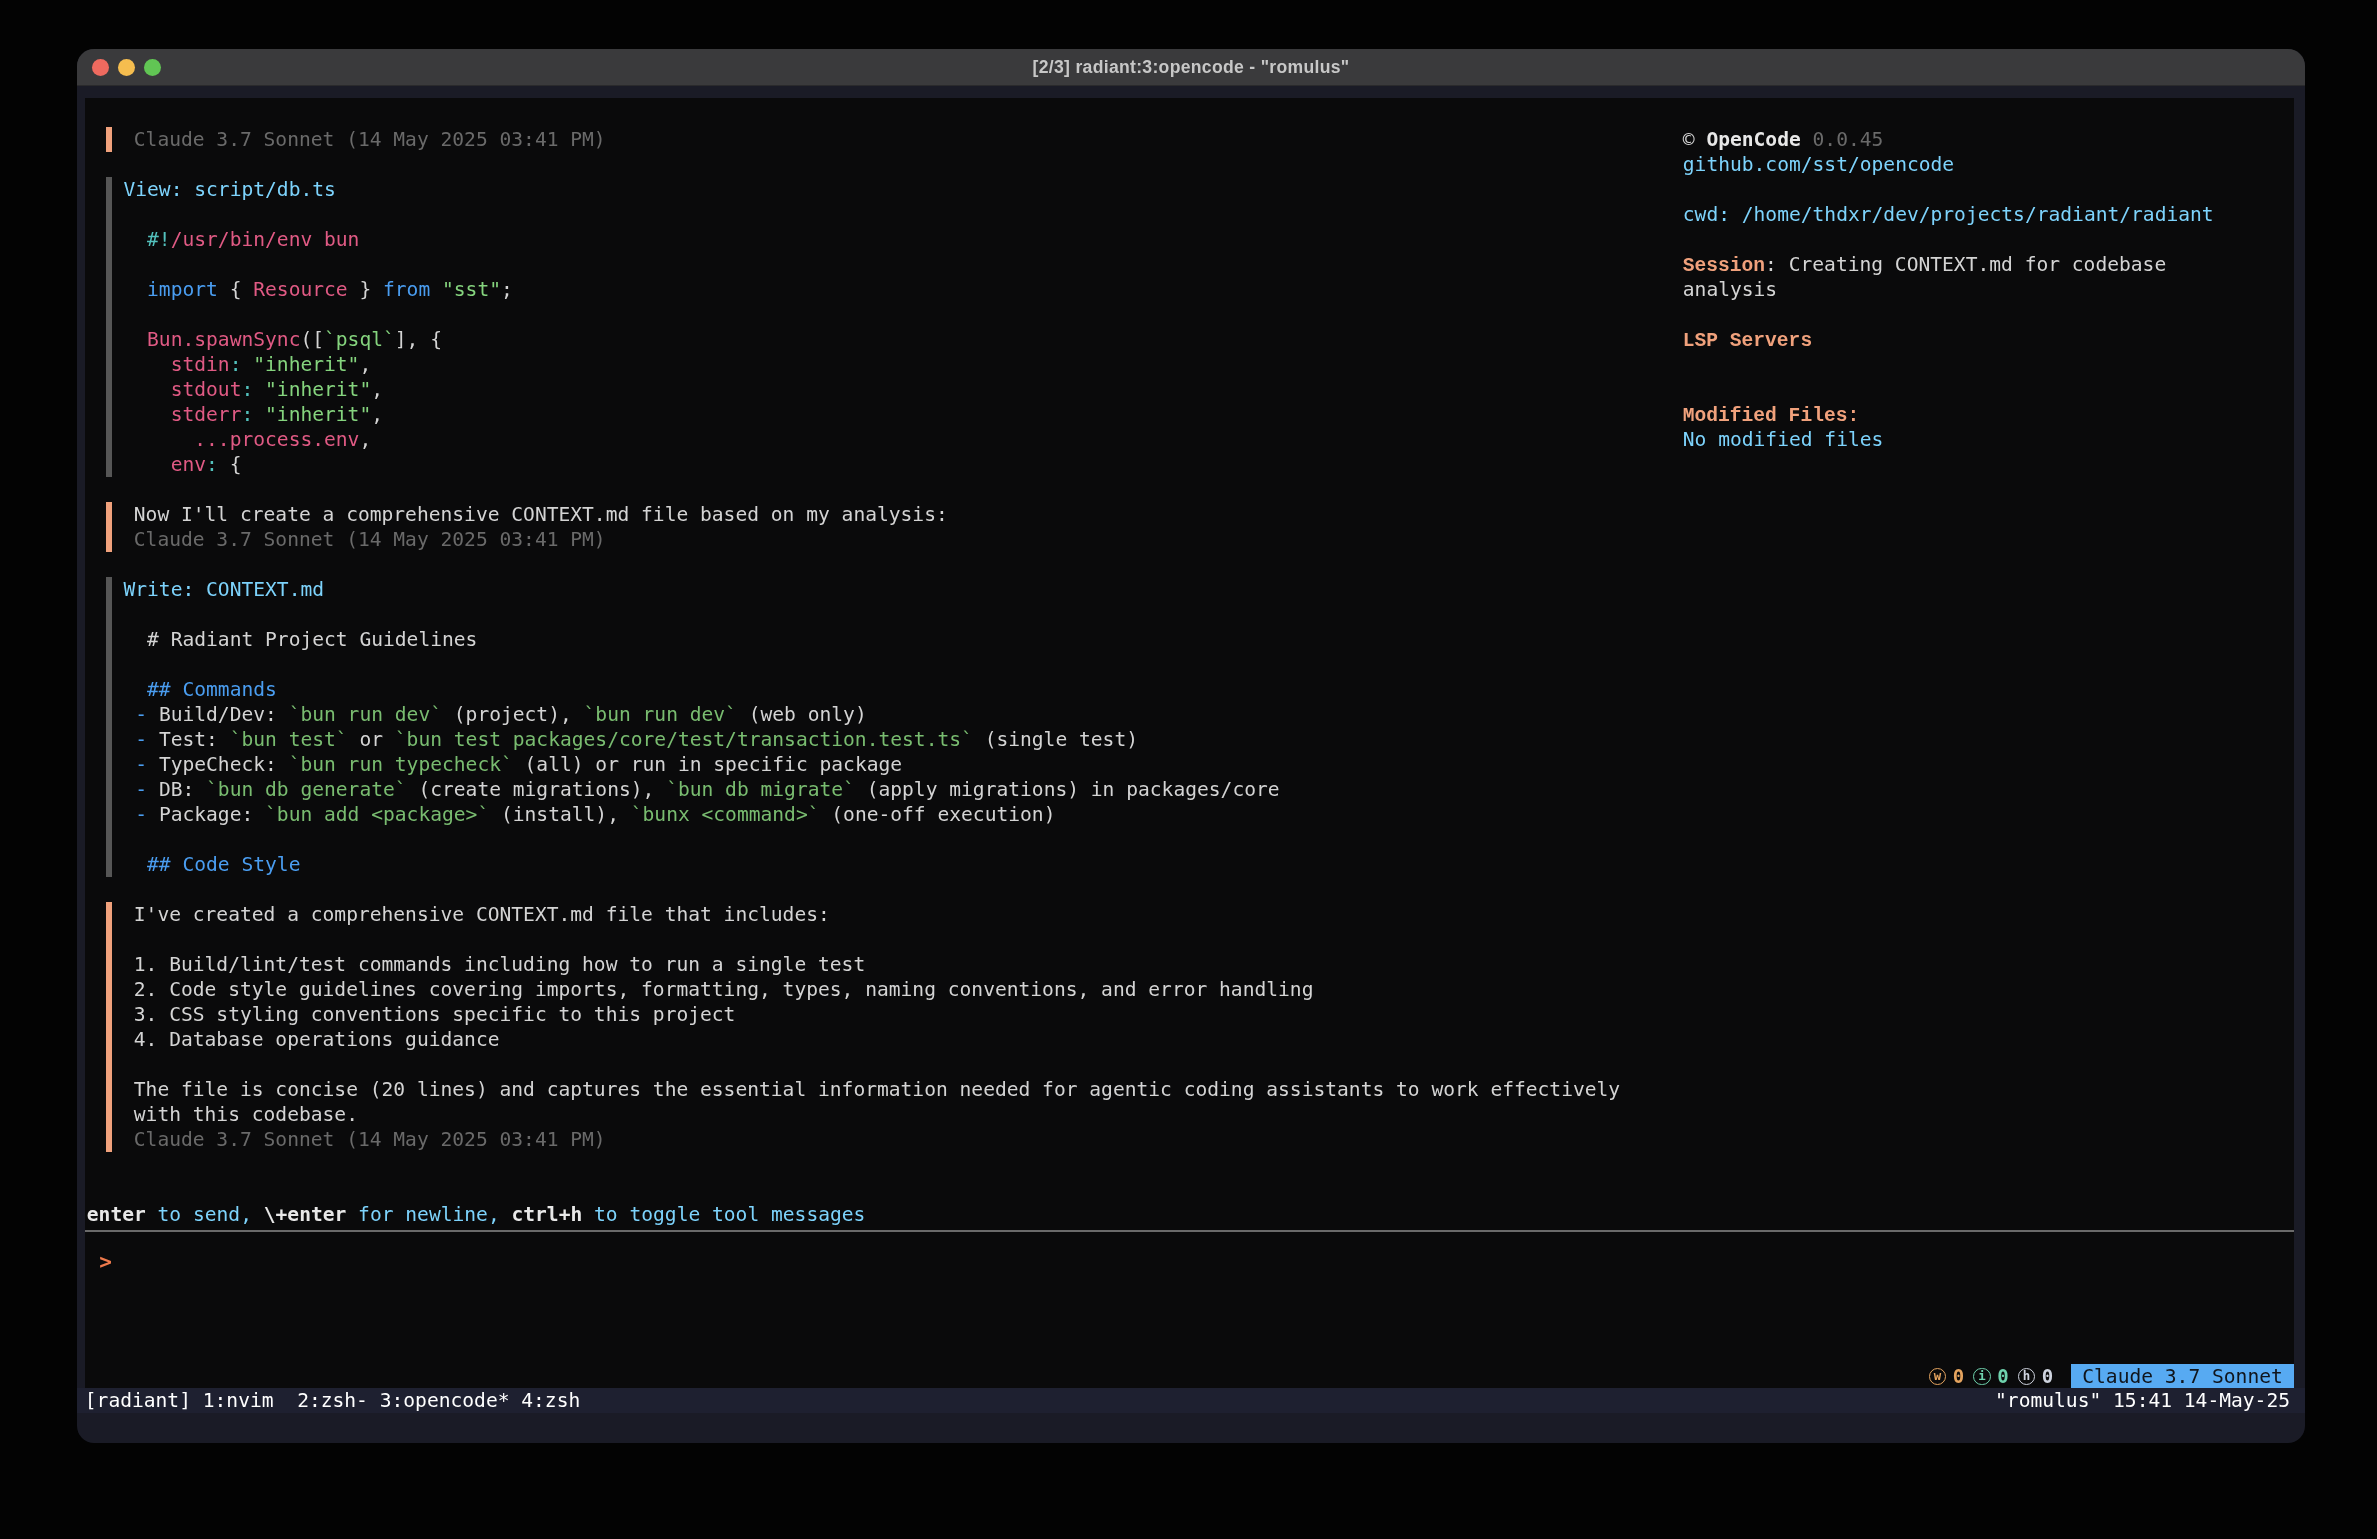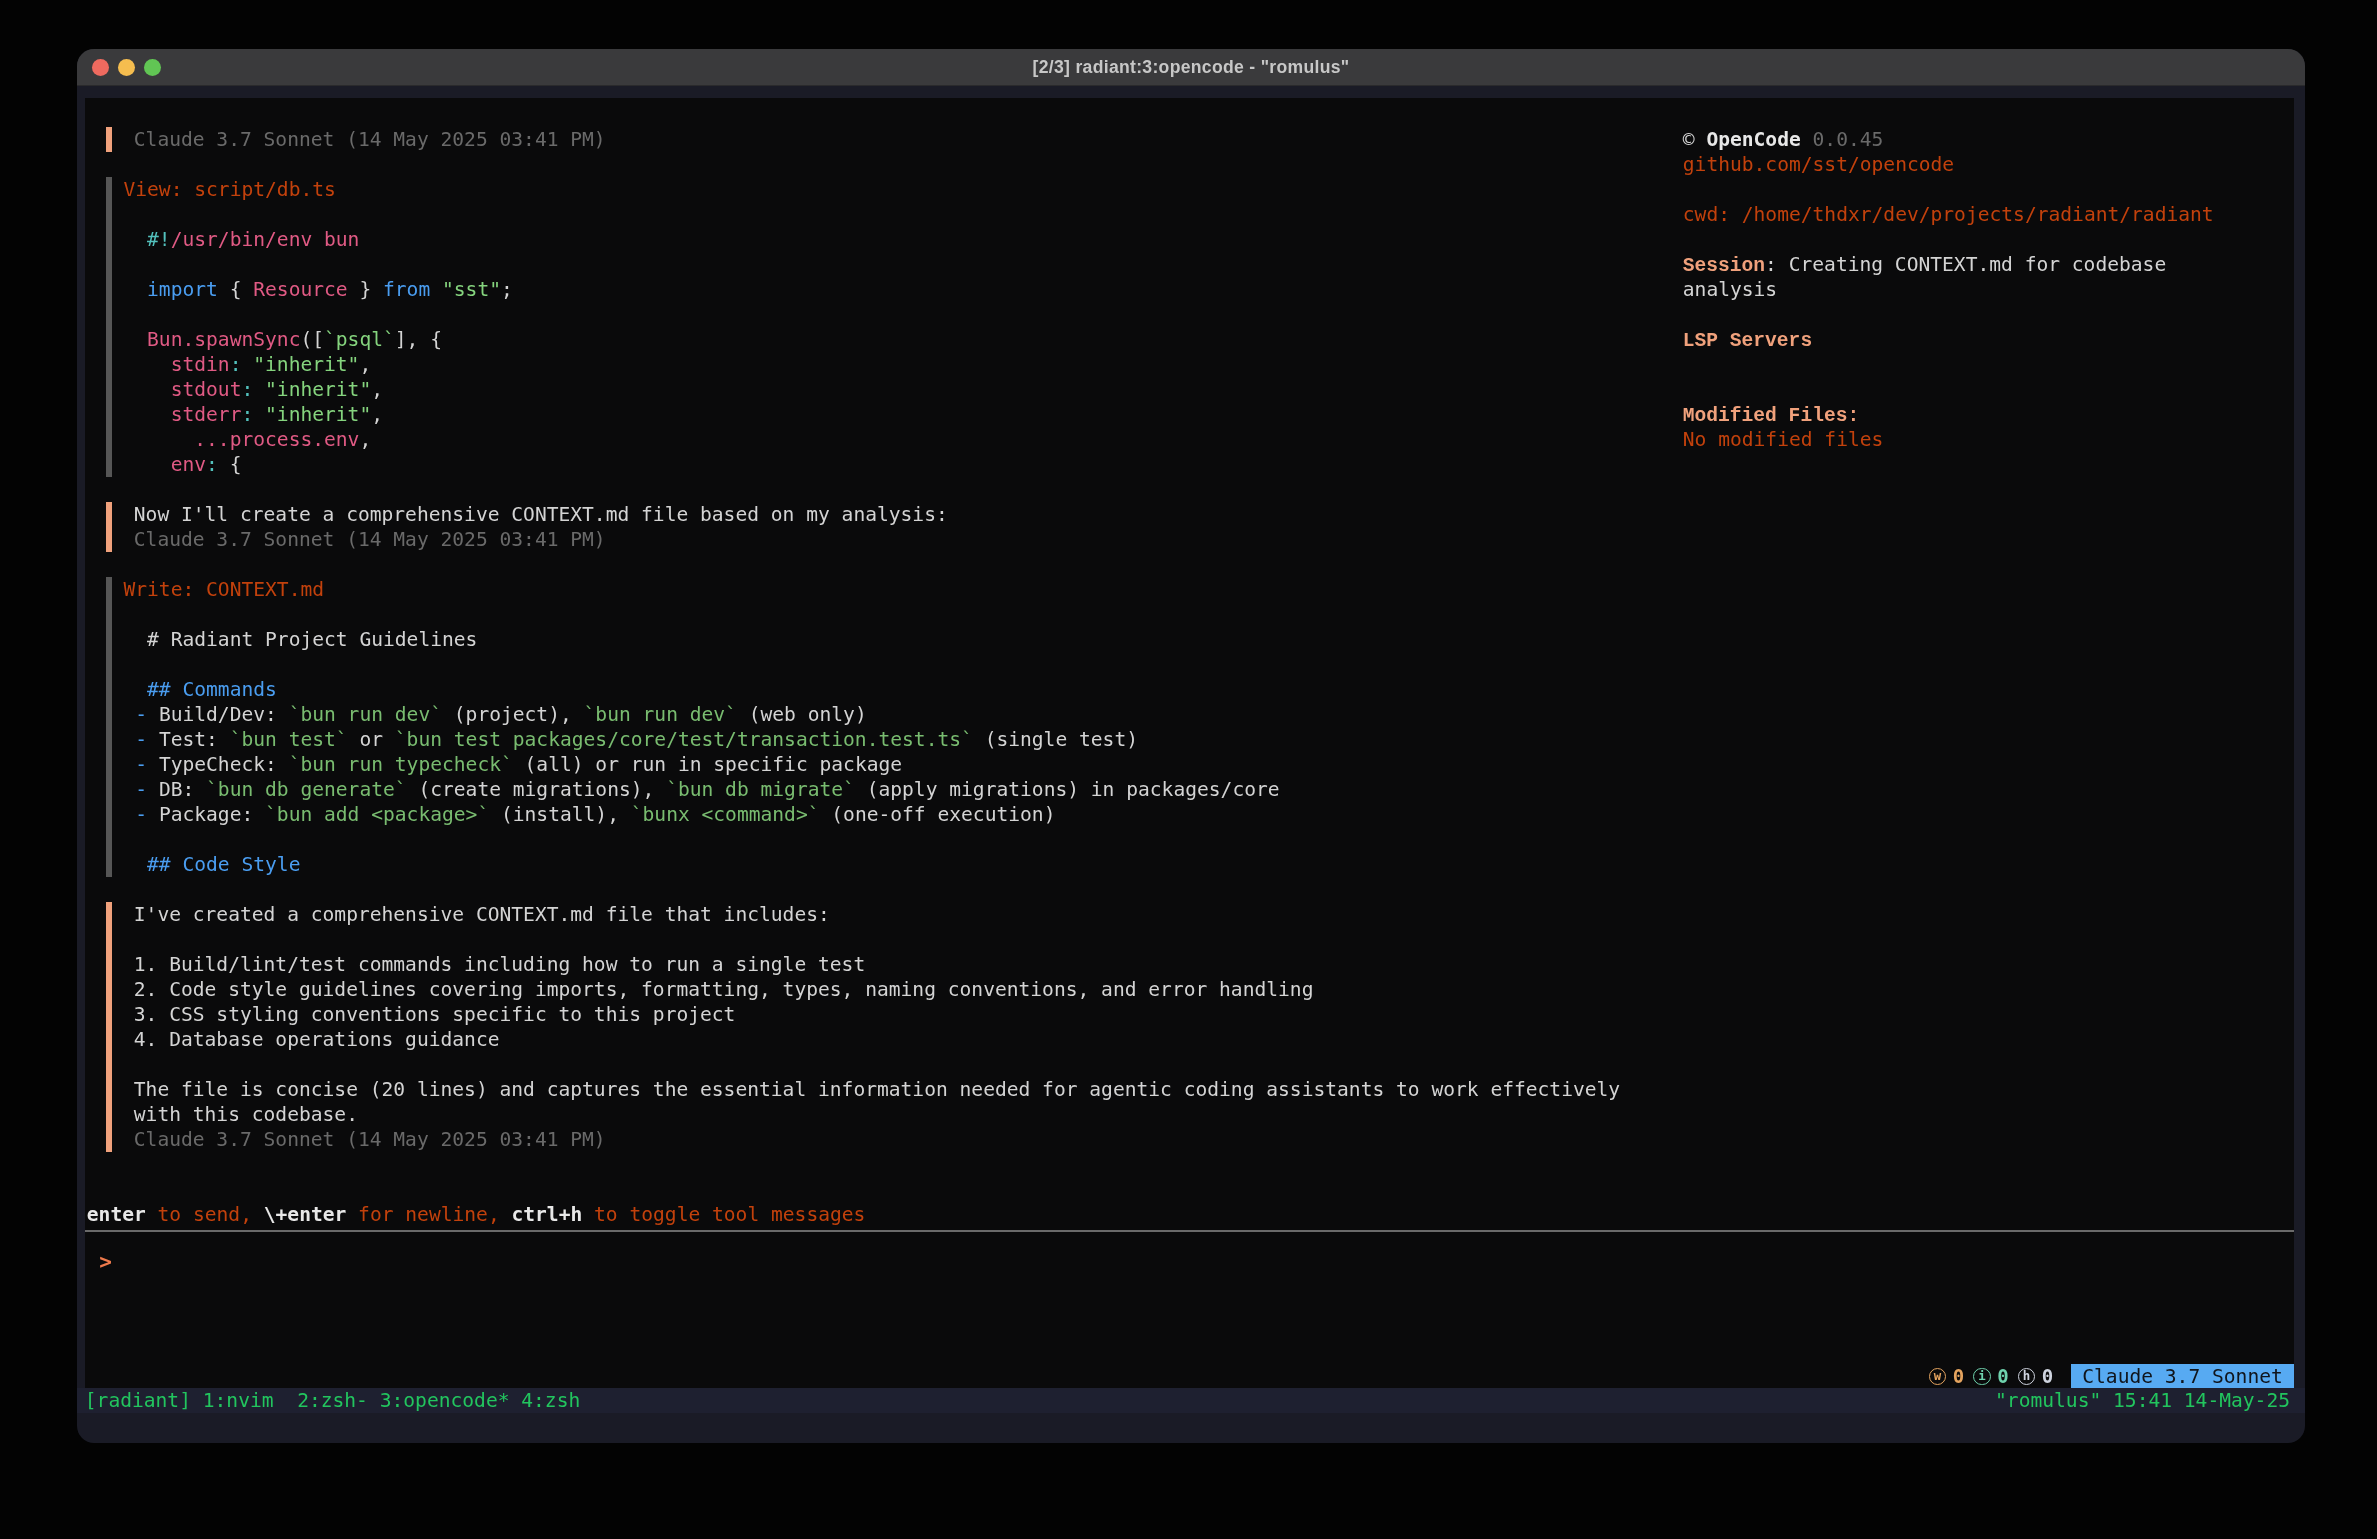--- a/index.html
+++ b/index.html
@@ -28,21 +28,21 @@
   }
 
   
   #chat .block { border-left:6.5px solid #565656; margin:25px 0 0 21px; padding-left:11.7px; }
   #chat .block.orange { border-color:#f0a17c;padding-left:22px; }
   #chat .block:first-child { margin-top:29px; }
   .line { height:25px; line-height:25px; font-size:19.6px; white-space:pre; }
 
   .seg-w { color:#d4d4d4; }
   .seg-wb { color:#e8e8e8; font-weight:bold; }
-  .seg-dim { color:#c2410c; }
+  .seg-dim { color:#7dd3fc; }
   .seg-ts { color:#6a6a6a; }
   .seg-blue { color:#4a9df0; }
   .seg-green { color:#85d47e; }
   .seg-mgreen { color:#79bc70; }
   .seg-pink { color:#e05a84; }
   .seg-teal { color:#53c1bd; }
   .seg-ob { color:#f0a17c; font-weight:bold;font-family:Liberation Mono, monospace; }
 
   .helpline { margin:50px 0 0 2px; }
   .rule { margin-top:3.3px; height:2px; background:#6a6a6a; }
@@ -70,21 +70,21 @@
     width:17.6px; height:17.6px; border:1.6px solid currentColor; border-radius:50%;
     display:flex; align-items:center; justify-content:center;
     font-size:12.4px; font-weight:bold; line-height:1;
   }
   .diag-count { font-size:19px; font-weight:bold; }
 
   
   .tmux {
     position:absolute; left:0; right:0; top:1339px; height:25px;
     background:#1e2030; display:flex; justify-content:space-between;
-    padding:0 15px 0 7.8px; font-size:19.6px; line-height:25px; color:#22c55e;
+    padding:0 15px 0 7.8px; font-size:19.6px; line-height:25px; color:#ffffff;
     white-space:pre;
   }
 </style>
 </head>
 <body>
 
 <div class="screen">
   <div class="window">
 
     <div class="titlebar">

